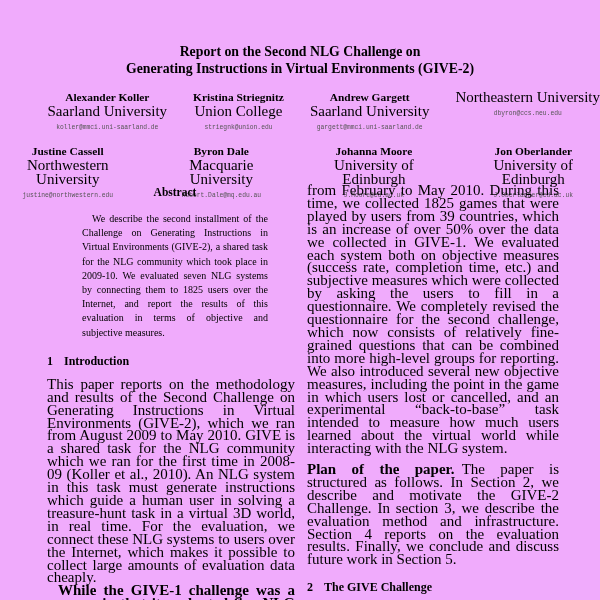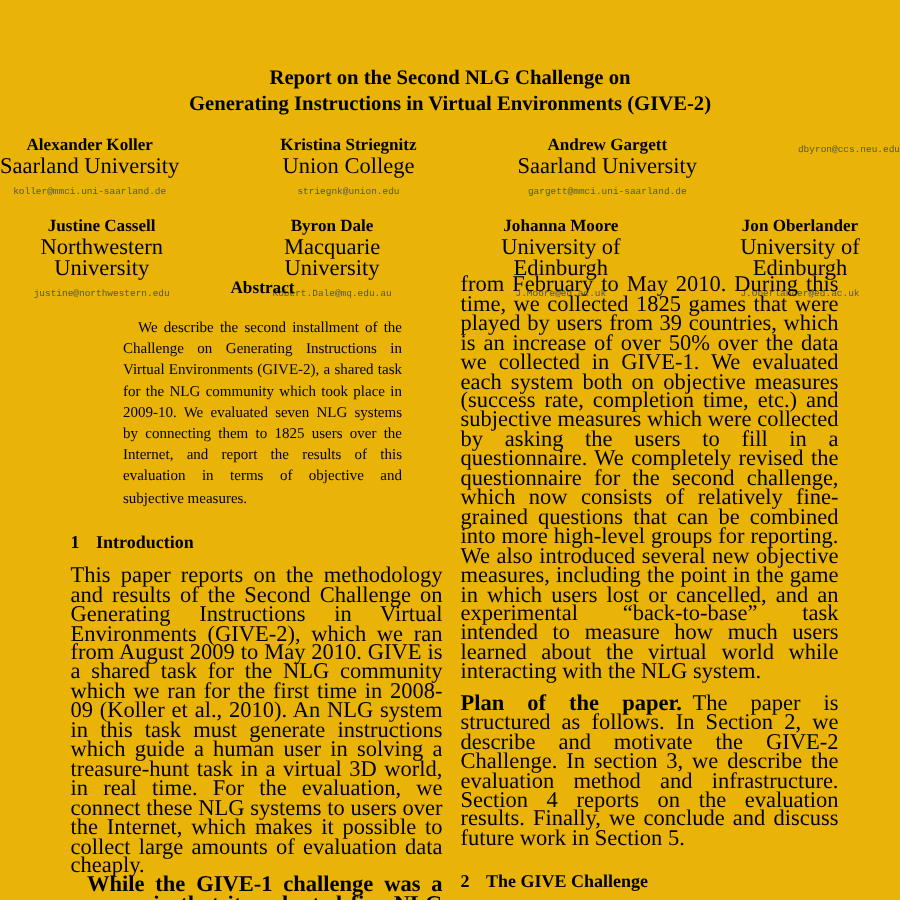--- a/index.html
+++ b/index.html
@@ -6,33 +6,33 @@
   body {
     width: 600px; height: 600px;
     background: #ffffff;
     font-family: "Liberation Serif", serif;
     color: #000000;
     overflow: hidden;
   }
   .page {
     position: relative;
     width: 600px; height: 600px;
-    background: #eab308;
+    background: #f0abfc;
     overflow: hidden;
   }
   .title-block {
     padding-top: 44px;
     text-align: center;
     font-weight: bold;
     font-size: 13.8px;
     line-height: 16.5px;
   }
   .authors-row {
     display: flex;
-    justify-content: space-between;
+    justify-content: flex-end;
     gap: 26px;
     margin-top: 13px;
   }
   .authors-row.second { margin-top: 12px; }
   .author-cell { text-align: center; }
   .author-name { font-weight: bold; font-size: 11.4px; line-height: 14px; }
   .author-affil { font-size: 15px; line-height: 14px; }
   .author-email {
     font-family: "Liberation Mono", monospace;
     font-size: 6.3px;
@@ -101,20 +101,21 @@
       <div class="author-name">Kristina Striegnitz</div>
       <div class="author-affil">Union College</div>
       <div class="author-email">striegnk@union.edu</div>
     </div>
     <div class="author-cell">
       <div class="author-name">Andrew Gargett</div>
       <div class="author-affil">Saarland University</div>
       <div class="author-email">gargett@mmci.uni-saarland.de</div>
     </div>
     <div class="author-cell">
+      <div class="author-affil">Northeastern University</div>
       <div class="author-email">dbyron@ccs.neu.edu</div>
     </div>
   </div>
 
   <div class="authors-row second">
     <div class="author-cell">
       <div class="author-name">Justine Cassell</div>
       <div class="author-affil">Northwestern University</div>
       <div class="author-email">justine@northwestern.edu</div>
     </div>

